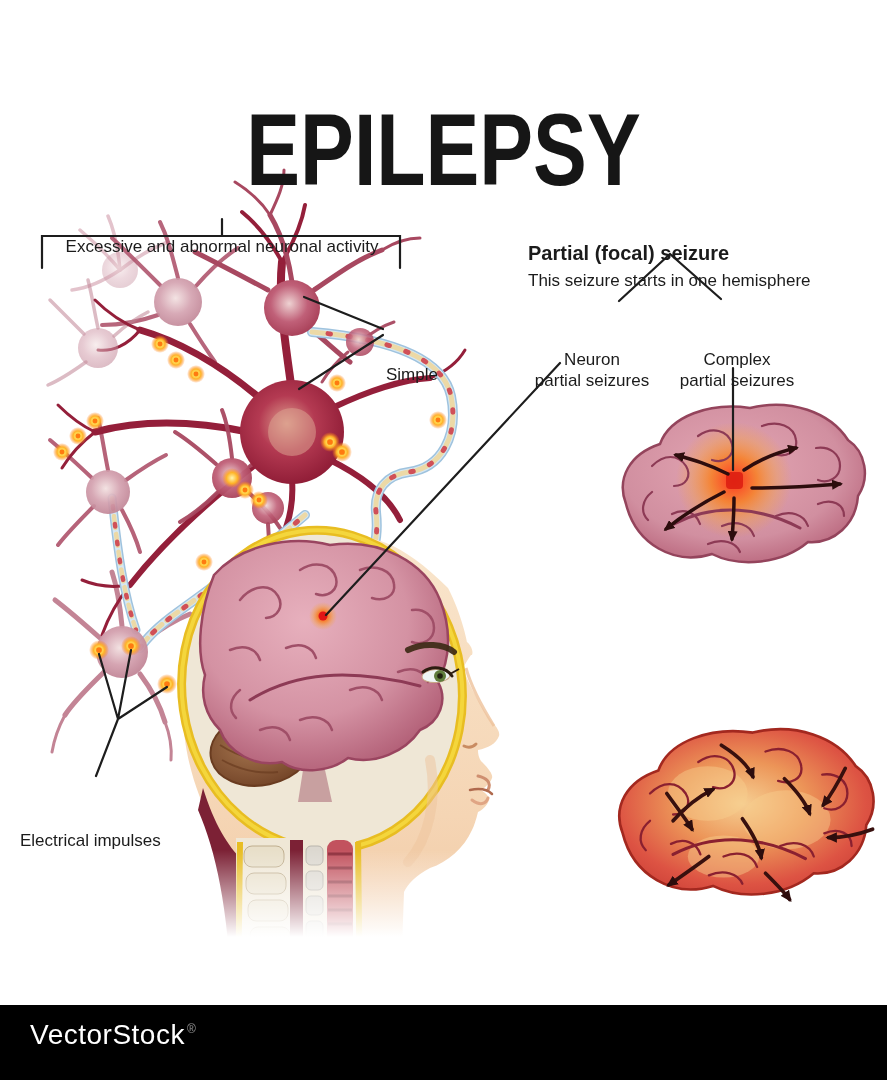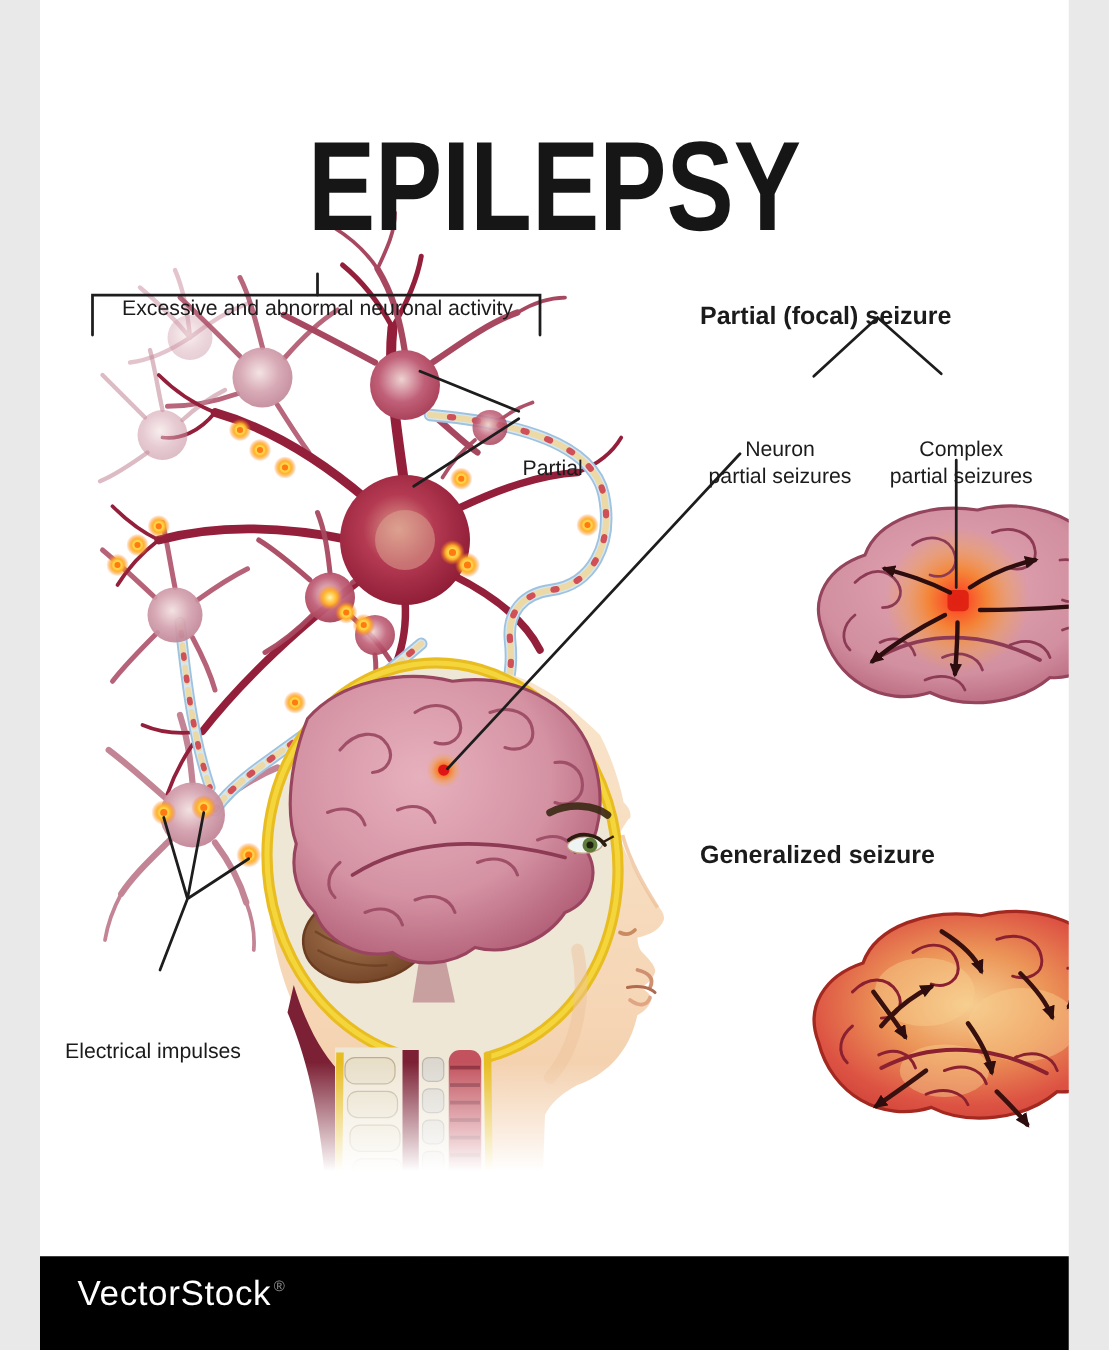--- a/index.html
+++ b/index.html
@@ -1,20 +1,20 @@
 <!DOCTYPE html>
 <html style="--background: #ffffff; --text: #1b1b1b; --bar-background: #000000; --bar-text: #ffffff; --brain-pink: #d592a4; --seizure-red: #e23c28; --focal-orange: #f59d2c; --skull-yellow: #f2cf2e; --skin: #f6d8b8; --neuron-dark: #9c2440; --axon-blue: #aecde6;"><head>
 <meta charset="utf-8">
 <style>
   :root{
     --background:#ffffff; --text:#1b1b1b; --bar-background:#000000; --bar-text:#ffffff;
   }
   html,body{margin:0;padding:0;background:#e9e9e9;}
   .poster{
-    position:relative; width:823px; height:1080px; margin:0 auto;
+    position:relative; width:887px; height:1080px; margin:0 auto;
     background:var(--background); overflow:hidden;
     font-family:"Liberation Sans", sans-serif; color:var(--text);
   }
   .artwork{position:absolute; left:0; top:0; z-index:1;}
   .lbl{position:absolute; z-index:2; font-size:17px; line-height:21px; color:var(--text);margin-top:44px;}
   .title{
     position:absolute; z-index:2; left:0; right:0; top:28px; text-align:center;
     font-size:96px; font-weight:700; letter-spacing:0px; color:#161616;
     transform:scaleX(.84) scaleY(1.06); transform-origin:50% 0;
     white-space:nowrap;
@@ -410,34 +410,34 @@
       <path d="M383,335 L299,389"></path>
       <path d="M96,776 L118,719 M118,719 L99,654 M118,719 L131,650 M118,719 L167,687"></path>
       <path d="M619,301 L670,254 L721,299"></path>
       <path d="M560,363 L326,615"></path>
       <path d="M733,368 L733,470"></path>
     </g>
   </svg>
 
   <div class="lbl center" style="left:22px; top:192px; width:400px;">Excessive and abnormal neuronal activity</div>
 
-  <div class="lbl" style="left:386px; top:320px;">Partial</div>
+  <div class="lbl" style="left:386px; top:320px;">Simple</div>
 
   <div class="lbl" style="left:20px; top:786px;">Electrical impulses</div>
 
   <div class="lbl heading" style="left:528px; top:196px;">Partial (focal) seizure</div>
+  <div class="lbl" style="left:528px; top:226px;">This seizure starts in one hemisphere</div>
 
   <div class="lbl center" style="left:523px; top:305px; width:138px;">
     <div>Neuron</div>
     <div>partial seizures</div>
   </div>
   <div class="lbl center" style="left:667px; top:305px; width:140px;text-align:center;">
     <div>Complex</div>
     <div>partial seizures</div>
   </div>
 
-  <div class="lbl heading" style="left:528px; top:627px;">Generalized seizure</div>
 
   <div class="watermark-bar">
     <span class="brand"><span>VectorStock</span><sup>®</sup></span>
   </div>
 
 </div>
 
 </body></html>

